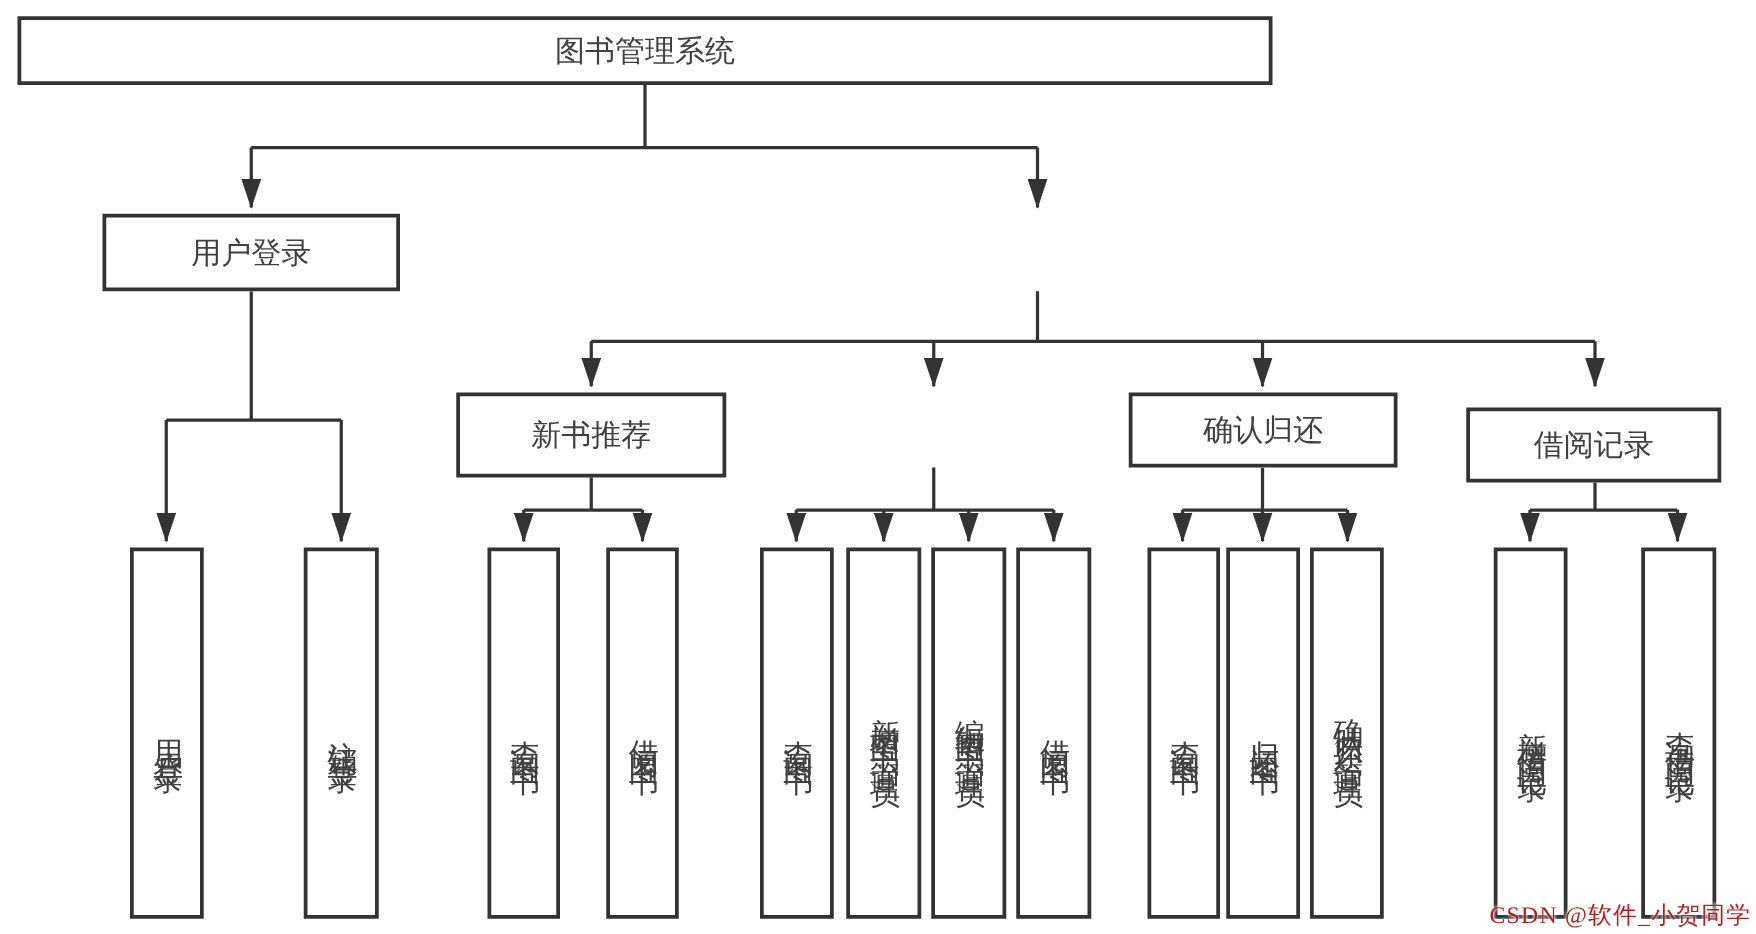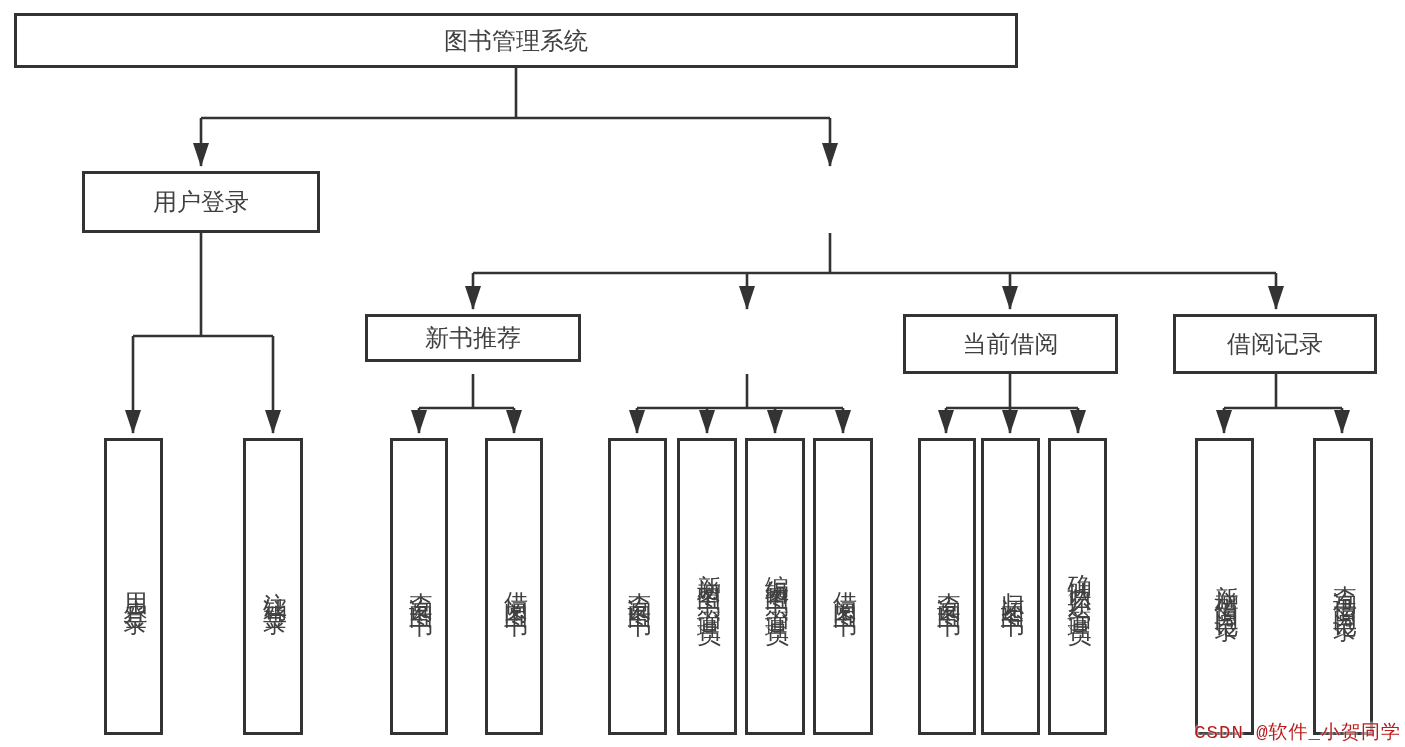--- a/index.html
+++ b/index.html
@@ -2,21 +2,21 @@
 <html><head>
 <meta charset="utf-8">
 <style>
   html, body { margin: 0; padding: 0; background: #ffffff; }
   .stage {
     position: relative;
     width: 1405px;
     height: 747px;
     background: #ffffff;
     overflow: hidden;
-    font-family: Liberation Mono, monospace;
+    font-family: Liberation Serif, serif;
   }
   .wires {
     position: absolute;
     left: 0; top: 0;
     width: 1405px; height: 747px;
   }
   .node {
     position: absolute;
     box-sizing: border-box;
     border: 3px solid #333333;
@@ -114,23 +114,23 @@
         <path d="M1224,408 L1224,433" marker-end="url(#arw)"></path>
         <path d="M1342,408 L1342,433" marker-end="url(#arw)"></path>
       </g>
     </g>
   </svg>
 
   <div class="node h-node" style="left:14px; top:13px; width:1004px; height:55px;">图书管理系统</div>
 
   <div class="node h-node" style="left:82px; top:171px; width:238px; height:62px;">用户登录</div>
 
-  <div class="node h-node" style="left:365px; top:314px; width:216px; height:48px;">新书推荐</div>
-  <div class="node h-node" style="left:903px; top:314px; width:215px; height:60px;">当前借阅</div>
-  <div class="node h-node" style="left:1173px; top:314px; width:204px; height:60px;">借阅记录</div>
+  <div class="node h-node" style="left:365px; top:314px; width:216px; height:68px;">新书推荐</div>
+  <div class="node h-node" style="left:903px; top:314px; width:215px; height:60px;">确认归还</div>
+  <div class="node h-node" style="left:1173px; top:326px; width:204px; height:60px;">借阅记录</div>
 
   <div class="node v-node" style="left:104px; width:59px;">用户登录</div>
   <div class="node v-node" style="left:243px; width:60px;">注销登录</div>
 
   <div class="node v-node" style="left:390px; width:58px;">查询图书</div>
   <div class="node v-node" style="left:485px; width:58px;">借阅图书</div>
 
   <div class="node v-node" style="left:608px; width:59px;">查询图书</div>
   <div class="node v-node" style="left:677px; width:60px;">新增图书（管理员）</div>
   <div class="node v-node" style="left:745px; width:60px;">编辑图书（管理员）</div>

